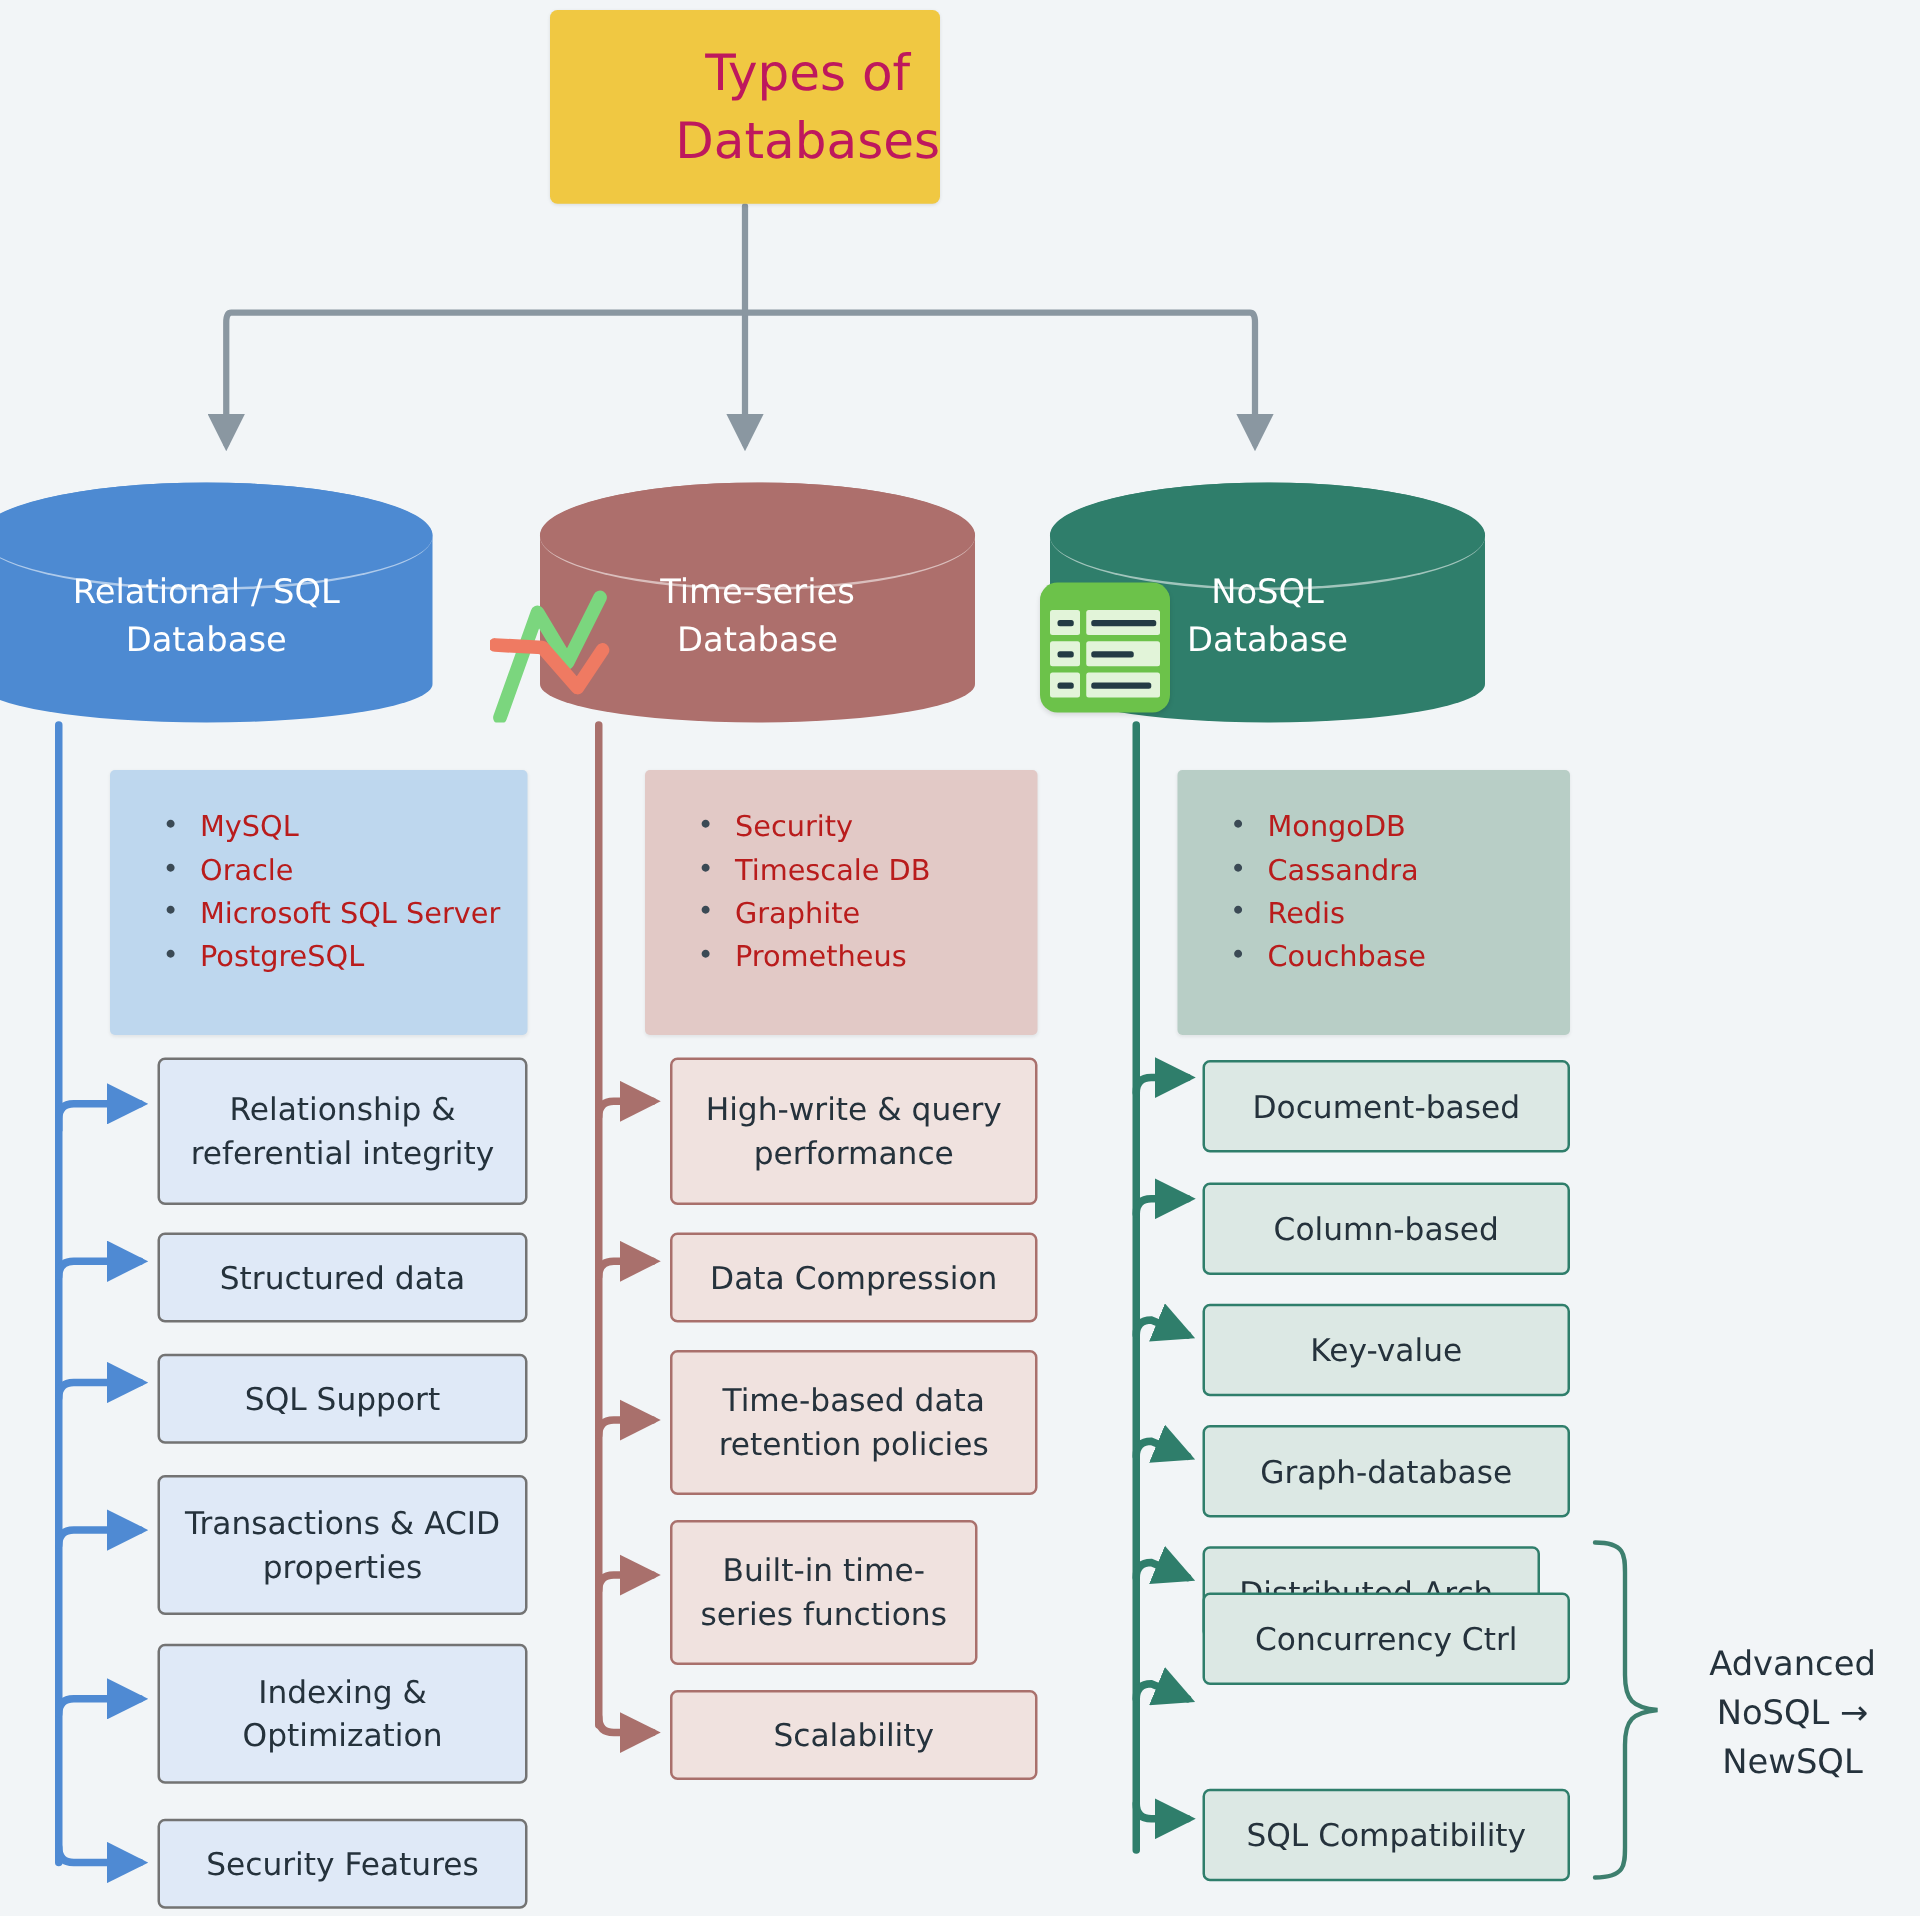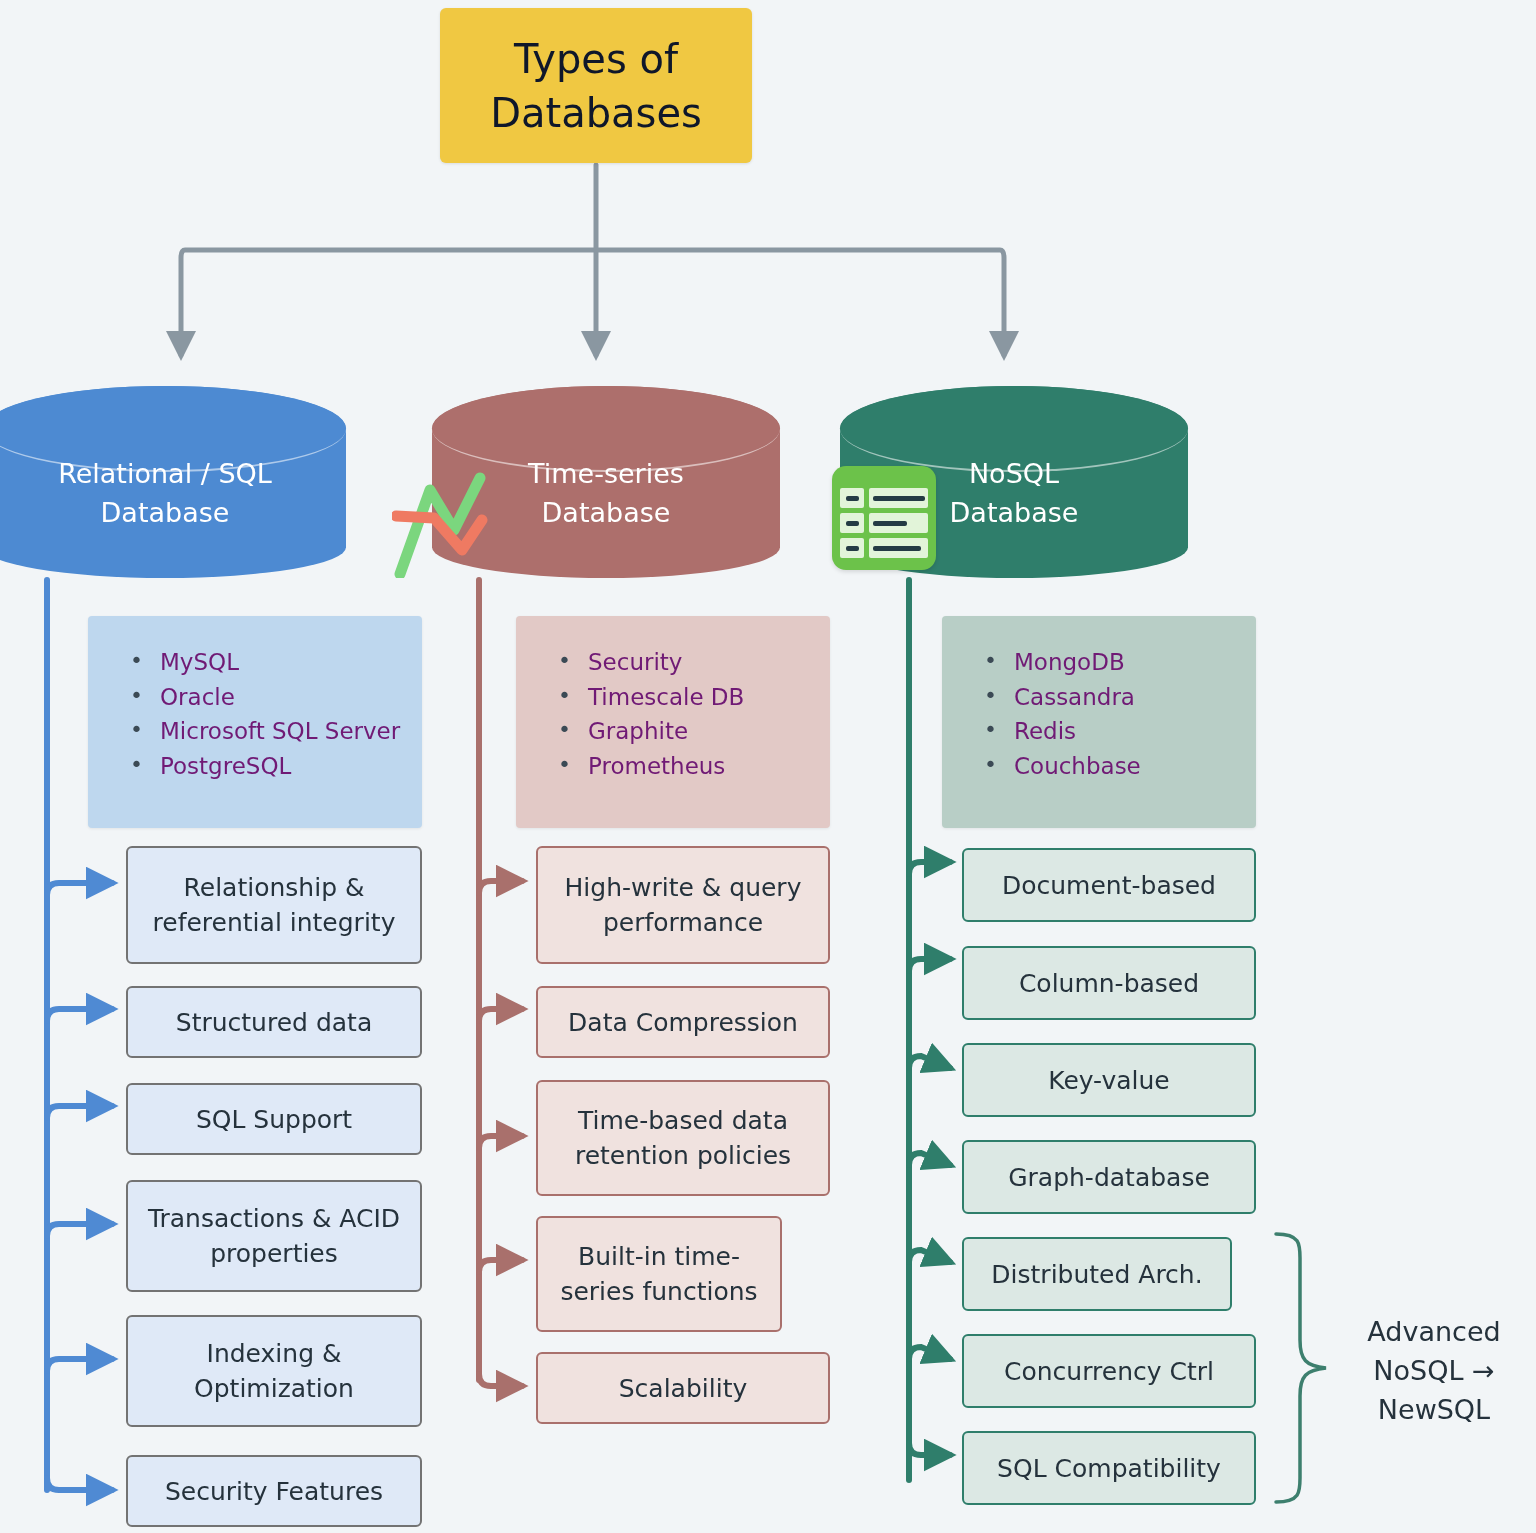--- a/index.html
+++ b/index.html
@@ -20,23 +20,23 @@
     pointer-events: none;
   }
 
   
   .title-box {
     position: absolute;
     left: 440px; top: 8px;
     width: 312px; height: 155px;
     background: #f0c842;
     border-radius: 6px;
-    display: flex; align-items: center; justify-content: center;
+    display: flex; align-items: center; justify-content: flex-end;
     text-align: center;
-    color: #0f172a;
+    color: #be185d;
     font-size: 40px;
     line-height: 1.35;
     font-weight: 400;
     box-shadow: 0 1px 3px rgba(0,0,0,0.10);
   }
 
   
   .cyl {
     position: absolute;
     display: flex; align-items: center; justify-content: center;
@@ -99,21 +99,21 @@
   .nosql-bar-s { width: 13px; height: 5px; background: #243b44; border-radius: 2px; }
   .nosql-bar-l { height: 5px; background: #243b44; border-radius: 2px; }
 
   
   .list-panel {
     position: absolute;
     border-radius: 4px;
     padding: 30px 0 0 42px;
     font-size: 23px;
     line-height: 1.42;
-    color: #701a75;
+    color: #b91c1c;
     box-shadow: 0 1px 3px rgba(0,0,0,0.07);
   }
   .list-panel ul { list-style: none; }
   .list-panel li { position: relative; padding-left: 30px; margin-bottom: 2px; }
   .list-panel li::before {
     content: "•";
     position: absolute; left: 0; top: -1px;
     font-size: 22px; color: #3b4a55;
   }
   .lp-blue  { left: 88px;  top: 616px; width: 334px; height: 212px; background: #bed7ee; }
@@ -318,21 +318,21 @@
   <div class="fbox fb-red" style="left:536px; top:986px;  width:294px; height:72px;">Data Compression</div>
   <div class="fbox fb-red" style="left:536px; top:1080px; width:294px; height:116px;">Time-based data retention policies</div>
   <div class="fbox fb-red" style="left:536px; top:1216px; width:246px; height:116px;">Built-in time-series functions</div>
   <div class="fbox fb-red" style="left:536px; top:1352px; width:294px; height:72px;">Scalability</div>
 
   <div class="fbox fb-green" style="left:962px; top:848px;  width:294px; height:74px;">Document-based</div>
   <div class="fbox fb-green" style="left:962px; top:946px;  width:294px; height:74px;">Column-based</div>
   <div class="fbox fb-green" style="left:962px; top:1043px; width:294px; height:74px;text-align:right;">Key-value</div>
   <div class="fbox fb-green" style="left:962px; top:1140px; width:294px; height:74px;">Graph-database</div>
   <div class="fbox fb-green" style="left:962px; top:1237px; width:270px; height:74px;">Distributed Arch.</div>
-  <div class="fbox fb-green" style="left:962px; top:1334px; width:294px; height:74px;">Concurrency Ctrl</div>
+  <div class="fbox fb-green" style="left:962px; top:1274px; width:294px; height:74px;">Concurrency Ctrl</div>
   <div class="fbox fb-green" style="left:962px; top:1431px; width:294px; height:74px;">SQL Compatibility</div>
 
   <div class="brace-label">
     <div>Advanced</div>
     <div>NoSQL →</div>
     <div>NewSQL</div>
   </div>
 
 </div>
 

